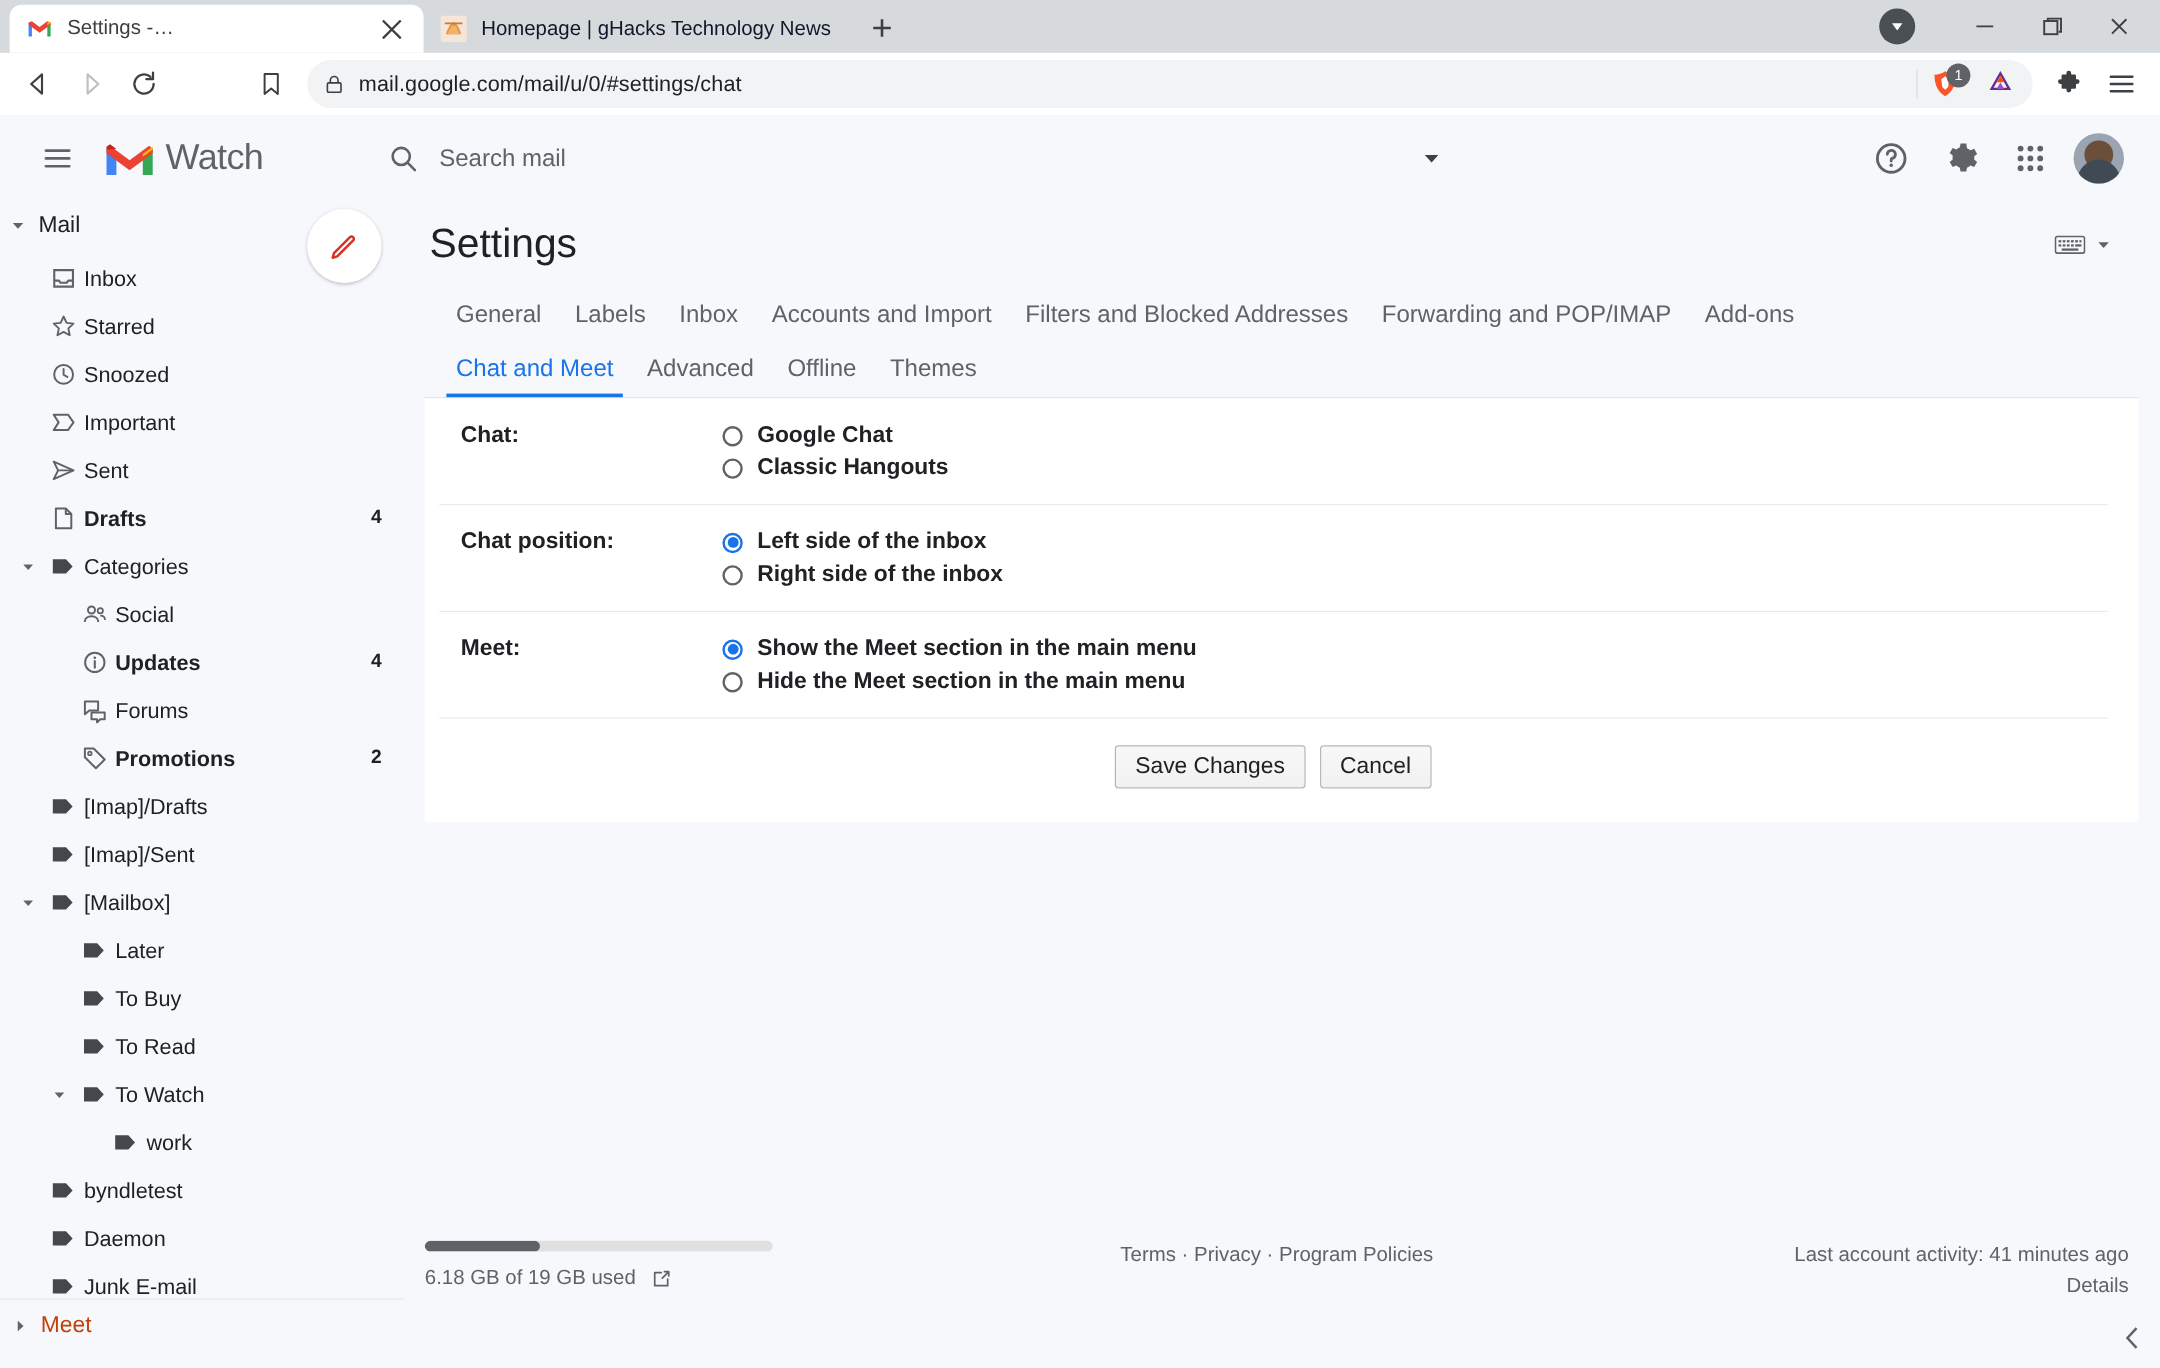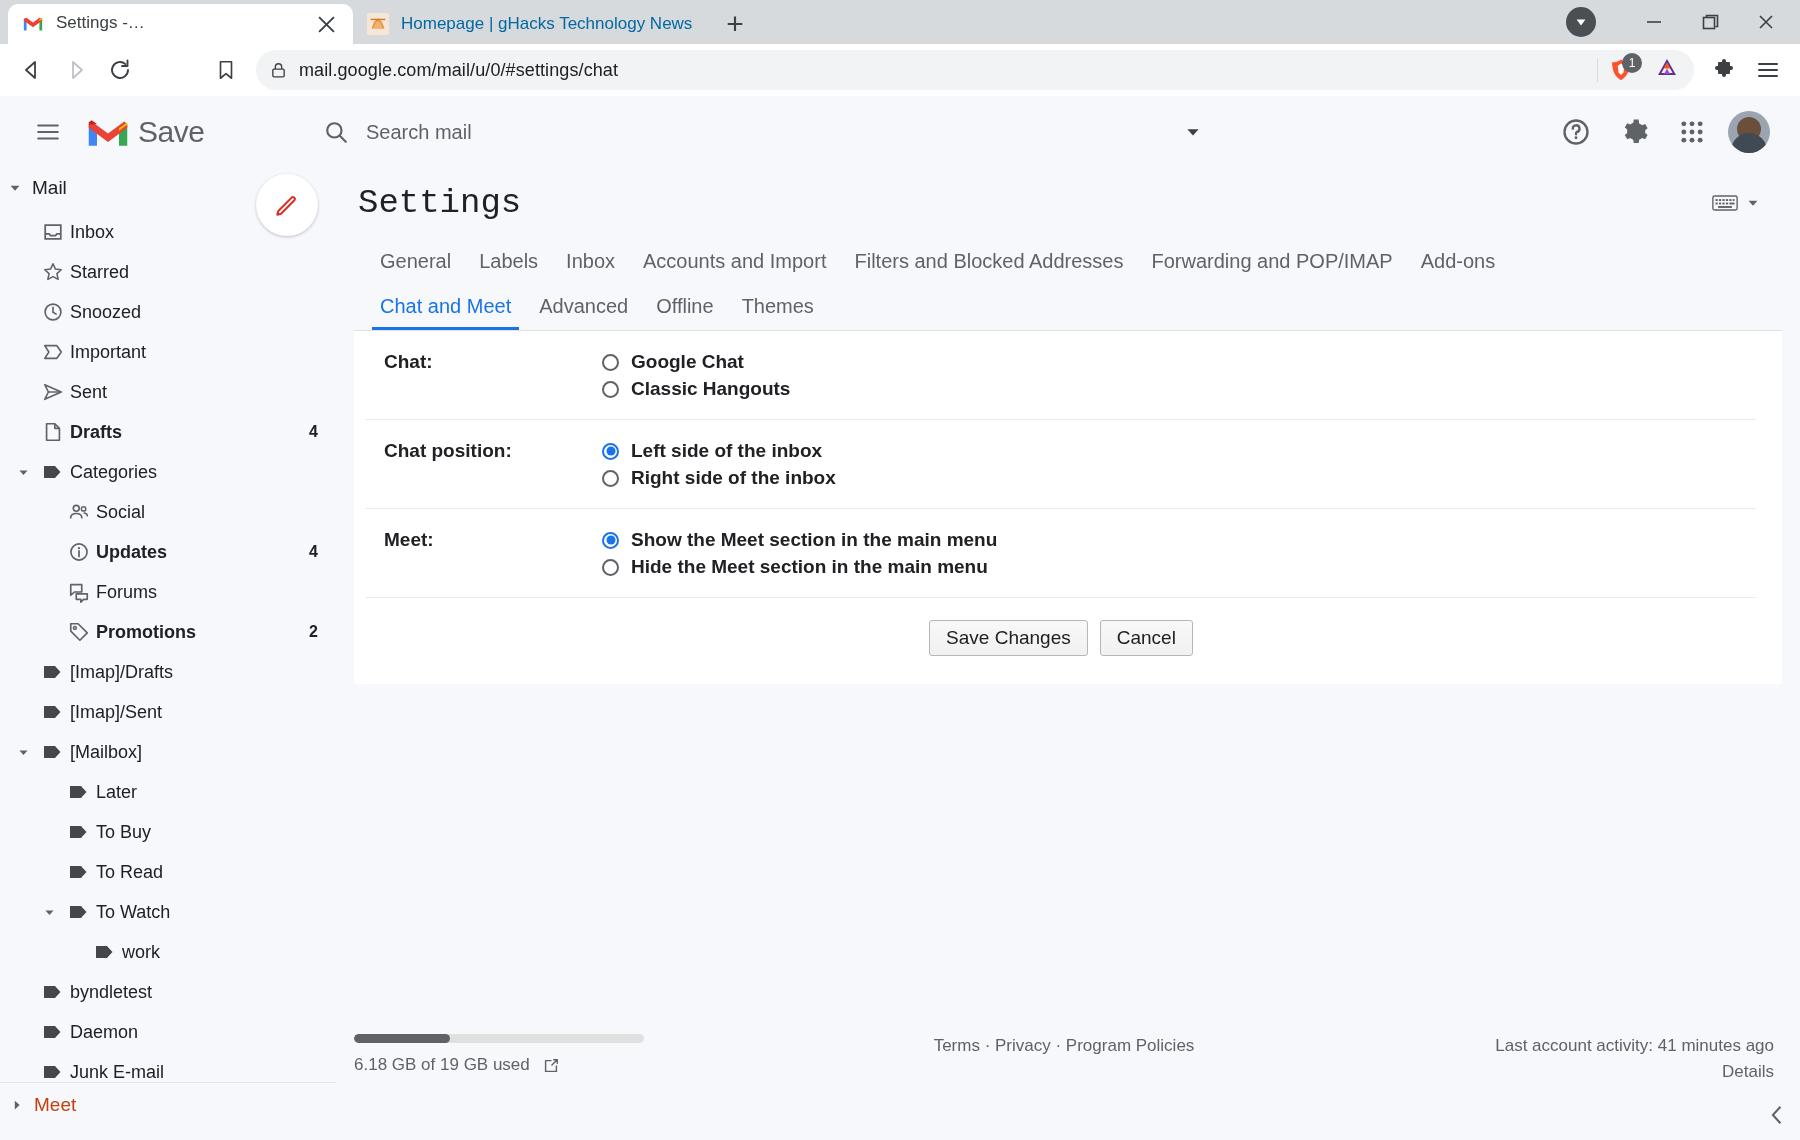--- a/index.html
+++ b/index.html
@@ -15,21 +15,21 @@
     height: 44px; background: #d6dadd;
     display: flex; align-items: flex-end; position: relative;
   }
   .tab-strip { display: flex; align-items: flex-end; height: 44px; padding-left: 8px; }
   .tab {
     height: 40px; display: flex; align-items: center; gap: 12px;
     padding: 0 14px; border-radius: 10px 10px 0 0;
     font-size: 17px; color: #3c4043; min-width: 120px; position: relative;
   }
   .tab.active { background: #ffffff; width: 345px; }
-  .tab.inactive { color: #0369a1; width: 360px; }
+  .tab.inactive { color: #0f172a; width: 360px; }
   .tab-favicon { width: 22px; height: 22px; flex: 0 0 22px; position: relative; }
   .tab-title { white-space: nowrap; overflow: hidden; text-overflow: ellipsis; flex: 1; }
   .tab-title-redact {
     display: inline-block; vertical-align: middle; margin-left: 4px;
     width: 200px; height: 26px;
     background: linear-gradient(90deg,#e7e7e7,#ebebeb 40%,#e5e5e5);
     border-radius: 2px;
   }
   .tab-close { width: 26px; height: 26px; display: flex; align-items: center; justify-content: center; color: #3c4043; }
   .new-tab-btn {
@@ -112,21 +112,21 @@
   .ind-0 { padding-left: 10px; }
   .ind-1 { padding-left: 36px; }
   .ind-2 { padding-left: 62px; }
   .meet-row {
     height: 44px; display: flex; align-items: center; gap: 10px; padding-left: 10px;
     font-size: 19px; color: #c2410c; border-top: 1px solid #e4e6e9;
   }
 
   
   .main-area { flex: 1; position: relative; overflow: hidden; }
-  .settings-header { display: flex; align-items: center; padding: 16px 40px 4px 22px; font-family: Liberation Mono, monospace; }
+  .settings-header { display: flex; align-items: center; padding: 16px 40px 4px 22px; }
   .settings-title { font-size: 34px; color: #202124; font-weight: 400; }
   .kbd-shortcut { margin-left: auto; display: flex; align-items: center; gap: 8px; color: #5f6368; }
 
   .settings-card { background: #fff; margin: 14px 18px 0 18px; border-radius: 2px; padding: 0 0 2px 0; position: relative; }
   .tabs-row-1 { display: flex; align-items: flex-end; gap: 0; padding: 0 0 0 12px; background: #f6f8fc; }
   .tabs-row-2 { display: flex; align-items: flex-end; gap: 0; padding: 0 0 0 12px; background: #f6f8fc; border-bottom: 1px solid #e0e0e0; }
   .settings-tab {
     padding: 10px 14px 12px 14px; font-size: 20px; color: #5f6368;
     white-space: nowrap; position: relative;
   }
@@ -309,21 +309,21 @@
         </svg>
     </div>
     <div class="gm-logo-wrap">
       <svg width="44" height="34" viewBox="0 0 48 36">
         <path d="M3 33V10l9 6.6V33z" fill="#4285f4"></path>
         <path d="M36 33V16.6L45 10v23z" fill="#34a853"></path>
         <path d="M3 9.2 6.2 6.5 24 19.6 41.8 6.5 45 9.2v4.1L24 28.8 3 13.3z" fill="#ea4335"></path>
         <path d="M36 16.6 45 10V7.4l-9 6.6z" fill="#fbbc04"></path>
         <path d="M3 10V7.4l3.2-2.3L12 9.4 3 10z" fill="#c5221f"></path>
       </svg>
-      <span class="gm-wordmark">Save</span>
+      <span class="gm-wordmark">Watch</span>
     </div>
 
     <div class="search-area">
       <span class="search-icon-btn">
         <svg width="26" height="26" viewBox="0 0 24 24">
           <circle cx="10.5" cy="10.5" r="6.6" fill="none" stroke="#5f6368" stroke-width="2"></circle>
           <path d="M15.5 15.5 21 21" stroke="#5f6368" stroke-width="2" stroke-linecap="round"></path>
         </svg>
       </span>
       <span class="search-placeholder">Search mail</span>

